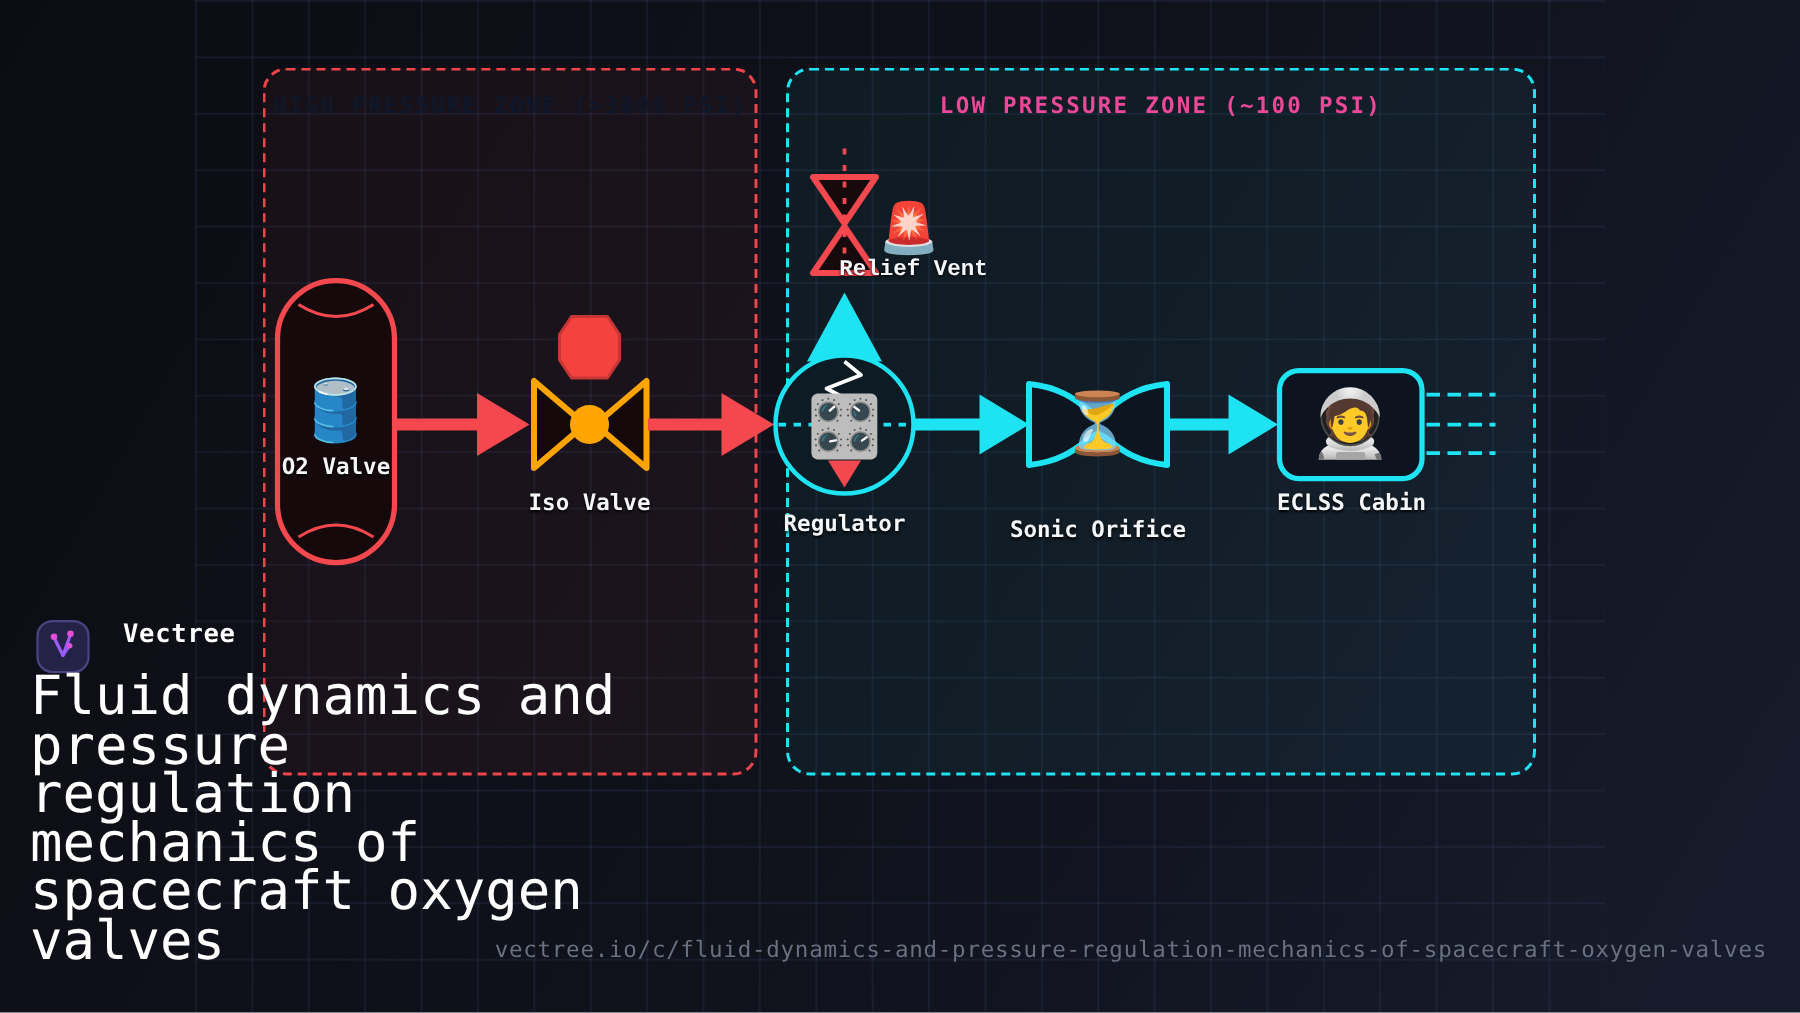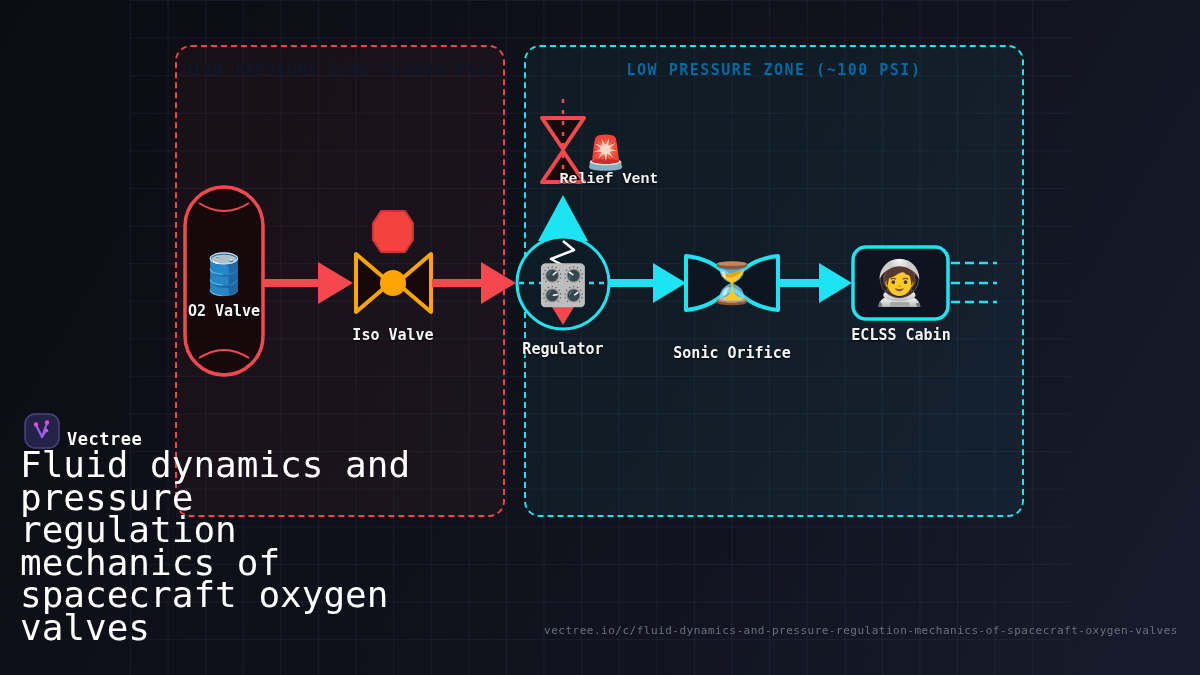--- a/index.html
+++ b/index.html
@@ -13,35 +13,35 @@
     background-image:
       linear-gradient(to right, rgba(96,125,190,0.10) 1px, transparent 1px),
       linear-gradient(to bottom, rgba(96,125,190,0.10) 1px, transparent 1px);
     background-size:37.6px 37.6px;
   }
   .zone{position:absolute;top:45px;height:472px;border-radius:16px;box-sizing:border-box;}
   .zone-high{left:175px;width:330px;border:2px dashed #ef4449;background:rgba(244,71,78,0.05);}
   .zone-low{left:524px;width:500px;border:2px dashed #1ee3f2;background:rgba(30,227,242,0.05);}
   .zone-label{margin-top:14px;text-align:center;font-size:15px;font-weight:bold;letter-spacing:1.5px;}
   .zone-high .zone-label{color:#0f172a;}
-  .zone-low .zone-label{color:#0369a1;}
+  .zone-low .zone-label{color:#ec4899;}
   svg.overlay{position:absolute;left:0;top:0;pointer-events:none;}
   .emoji{position:absolute;transform:translate(-50%,-50%);line-height:1;
     font-family:"DejaVu Sans",sans-serif;}
   .node-label{position:absolute;transform:translateX(-50%);color:#f5f6f8;
     font-size:15px;font-weight:bold;white-space:nowrap;text-shadow:0 1px 2px #000;}
-  .brand{position:absolute;left:24px;top:413px;display:flex;align-items:flex-end;gap:7px;}
+  .brand{position:absolute;left:24px;top:413px;display:flex;align-items:flex-start;gap:22px;}
   .brand-name{color:#ffffff;font-size:17px;font-weight:bold;letter-spacing:0.5px;}
   .title{
     position:absolute;left:20px;top:449px;width:406px;
     color:#ffffff;font-size:36px;line-height:32.5px;font-weight:normal;
     word-spacing:normal;
   }
   .footer-url{
-    position:absolute;right:22px;top:624px;color:#69707f;font-size:11px;letter-spacing:0.5px;
+    position:absolute;right:22px;top:624px;color:#69707f;font-size:15px;letter-spacing:0.5px;
   }
 </style>
 </head>
 <body>
 
 <div class="grid-canvas"></div>
 
 <div class="zone zone-high">
   <div class="zone-label">HIGH PRESSURE ZONE (&gt;3000 PSI)</div>
 </div>

